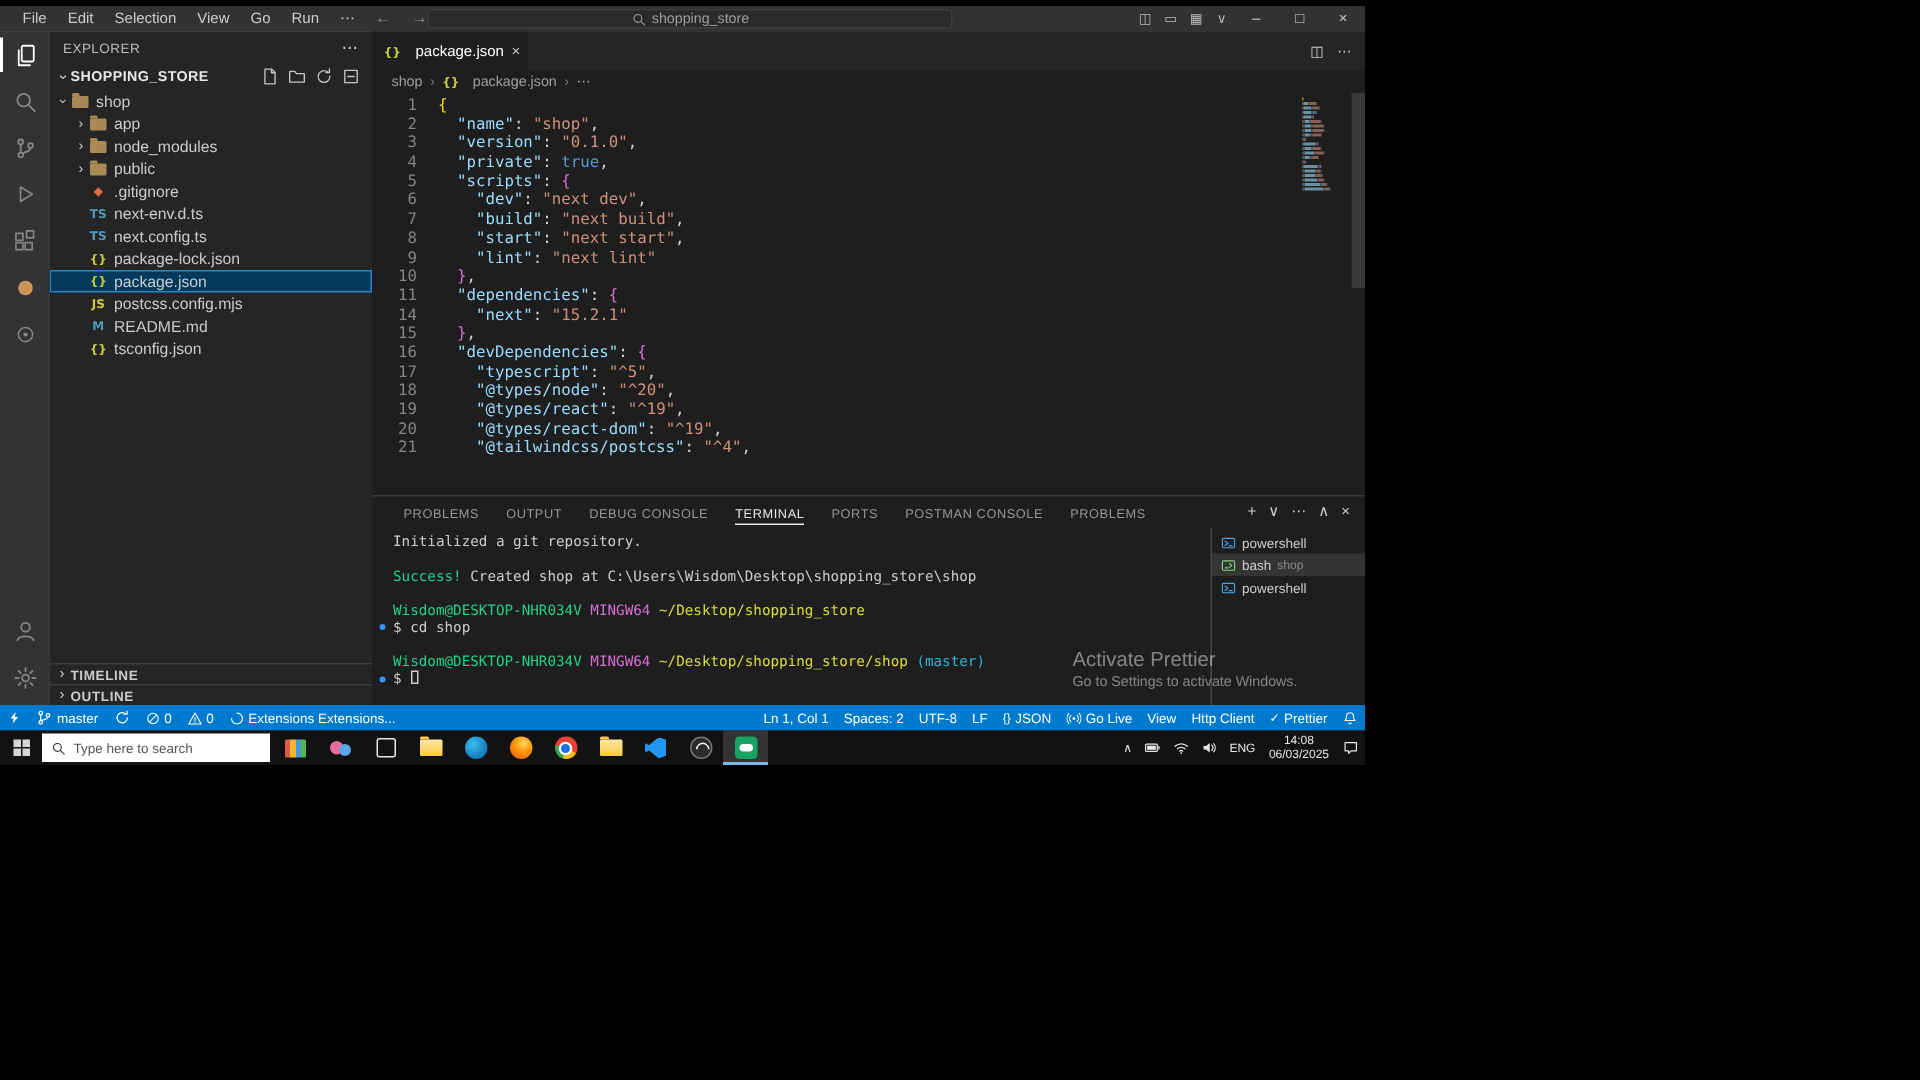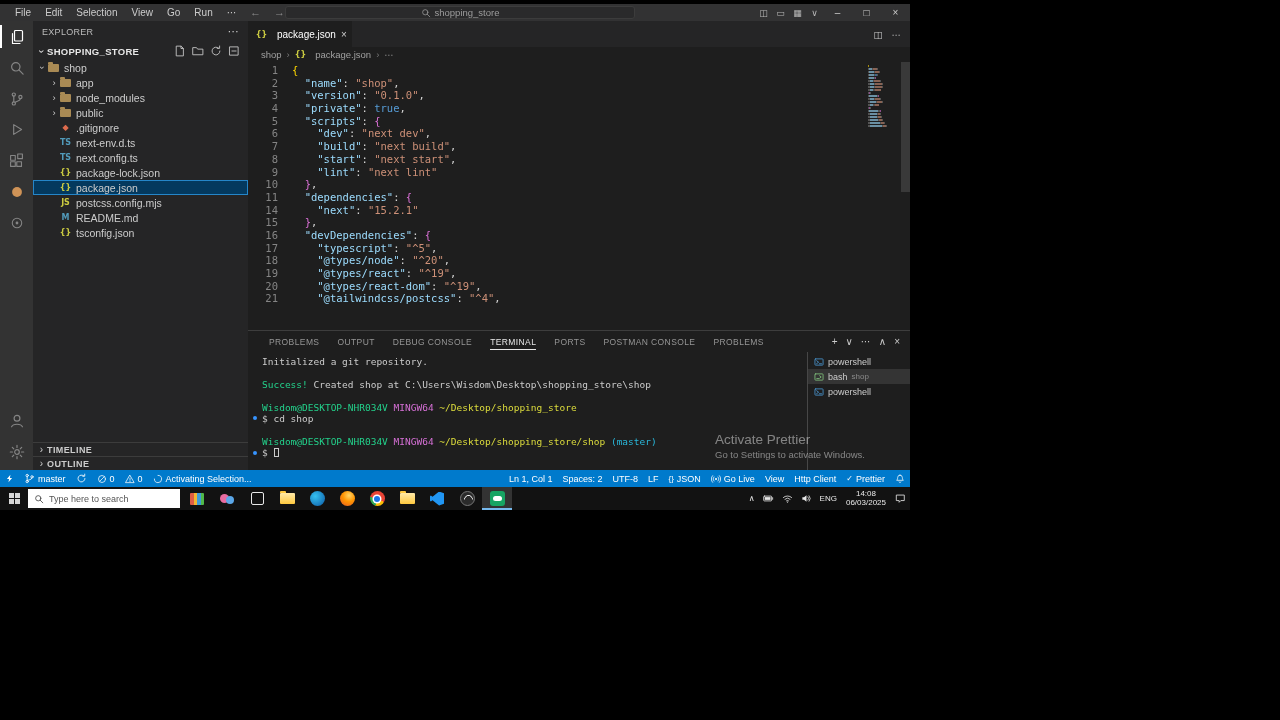--- a/index.html
+++ b/index.html
@@ -685,21 +685,21 @@
               </svg>
             </span>
             <span>0</span>
           </div>
           <div class="st-item">
             <span style="display: flex;">
               <svg width="10" height="10" viewBox="0 0 16 16" fill="none" stroke="currentColor" stroke-width="1.2" stroke-linecap="round" stroke-linejoin="round">
                 <path d="M8 2.2a5.8 5.8 0 1 1-5.8 5.8"></path>
               </svg>
             </span>
-            <span>Activating Selection...</span>
+            <span>Extensions Extensions...</span>
           </div>
         </div>
       <div class="st-right">
           <div class="st-item">
             <span>Ln 1, Col 1</span>
           </div>
           <div class="st-item">
             <span>Spaces: 2</span>
           </div>
           <div class="st-item">

